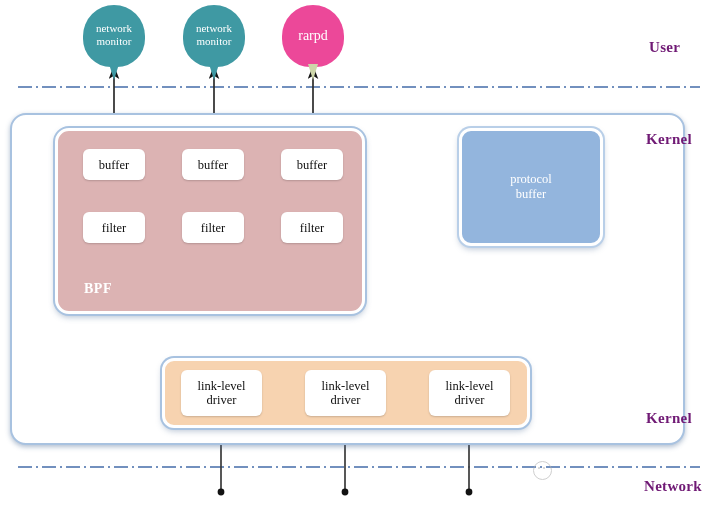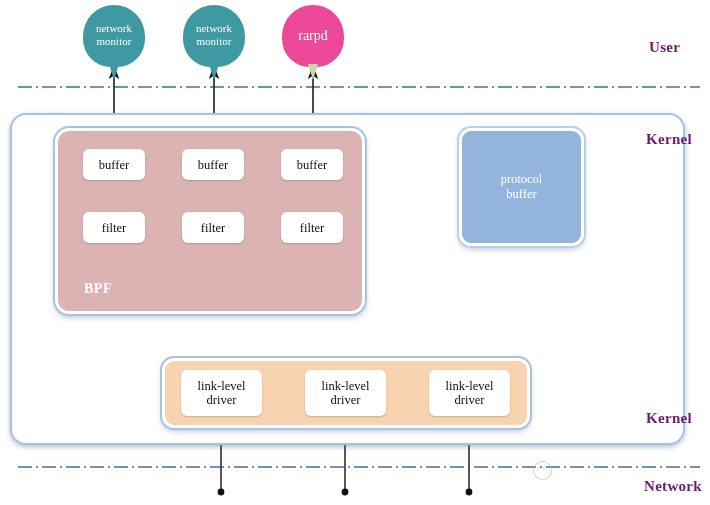--- a/index.html
+++ b/index.html
@@ -139,21 +139,21 @@
       <circle cx="531" cy="290" r="11.5" fill="#e2f0ac" stroke="#b9cc7e" stroke-width="1.2"></circle>
     </g>
   </svg>
 
   <div class="rbox outer-kernel" style="left:10px;top:113px;width:675px;height:332px;"></div>
 
   <div class="rbox bpf-box" style="left:55px;top:128px;width:310px;height:186px;"></div>
 
   <div class="bpf-label" style="left:84px;top:281px;">BPF</div>
 
-  <div class="rbox proto-box" style="left:459px;top:128px;width:125px;height:118px;">
+  <div class="rbox proto-box" style="left:459px;top:128px;width:144px;height:118px;">
     <span><span>protocol</span><br><span>buffer</span></span>
   </div>
 
   <div class="rbox driver-box" style="left:162px;top:358px;width:368px;height:70px;"></div>
 
   <div class="wbox" style="left:83px;top:149px;width:62px;height:31px;">
     <span>buffer</span>
   </div>
   <div class="wbox" style="left:182px;top:149px;width:62px;height:31px;">
     <span>buffer</span>

